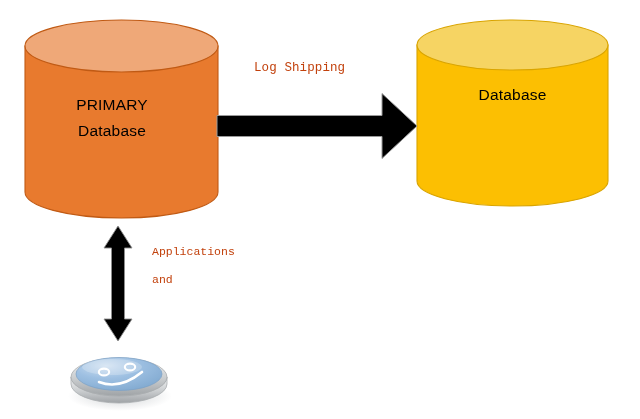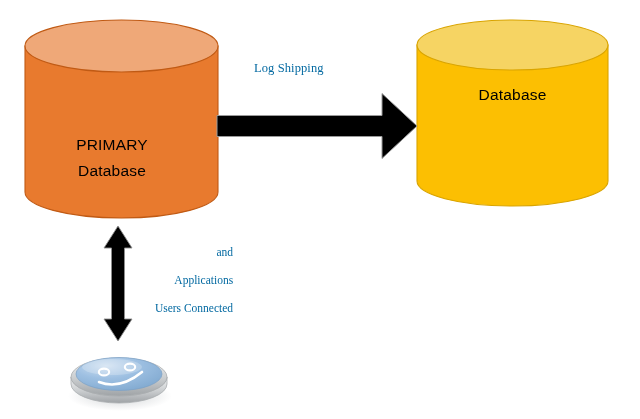--- a/index.html
+++ b/index.html
@@ -33,33 +33,31 @@
     font-size: 15.5px;
     line-height: 26px;
     letter-spacing: 0.2px;
     white-space: nowrap;
     pointer-events: none;
   }
   #primary-label {
     left: 25px;
     top: 92px;
     width: 174px;
-    margin-top: 40px;
   }
   #standby-label {
     left: 417px;
     top: 82px;
     width: 191px;
   }
   .edge-label {
     position: absolute;
-    color: #0369a1;
-    font-family: Liberation Serif, serif;
+    color: #c2410c;
+    font-family: Liberation Mono, monospace;
     white-space: nowrap;
-    text-align: right;
   }
   #log-shipping-label {
     left: 254px;
     top: 61px;
     font-size: 12.5px;
     letter-spacing: 0.1px;
   }
   #apps-users-label {
     left: 152px;
     top: 238px;
@@ -134,18 +132,17 @@
     <div>Database</div>
   </div>
 
   <div class="node-label" id="standby-label">
     <div>Database</div>
   </div>
 
   <div class="edge-label" id="log-shipping-label">Log Shipping</div>
 
   <div class="edge-label" id="apps-users-label">
+    <div>Applications</div>
     <div>and</div>
-    <div>Applications</div>
-    <div> Users Connected</div>
   </div>
 
 </div>
 
 </body></html>

